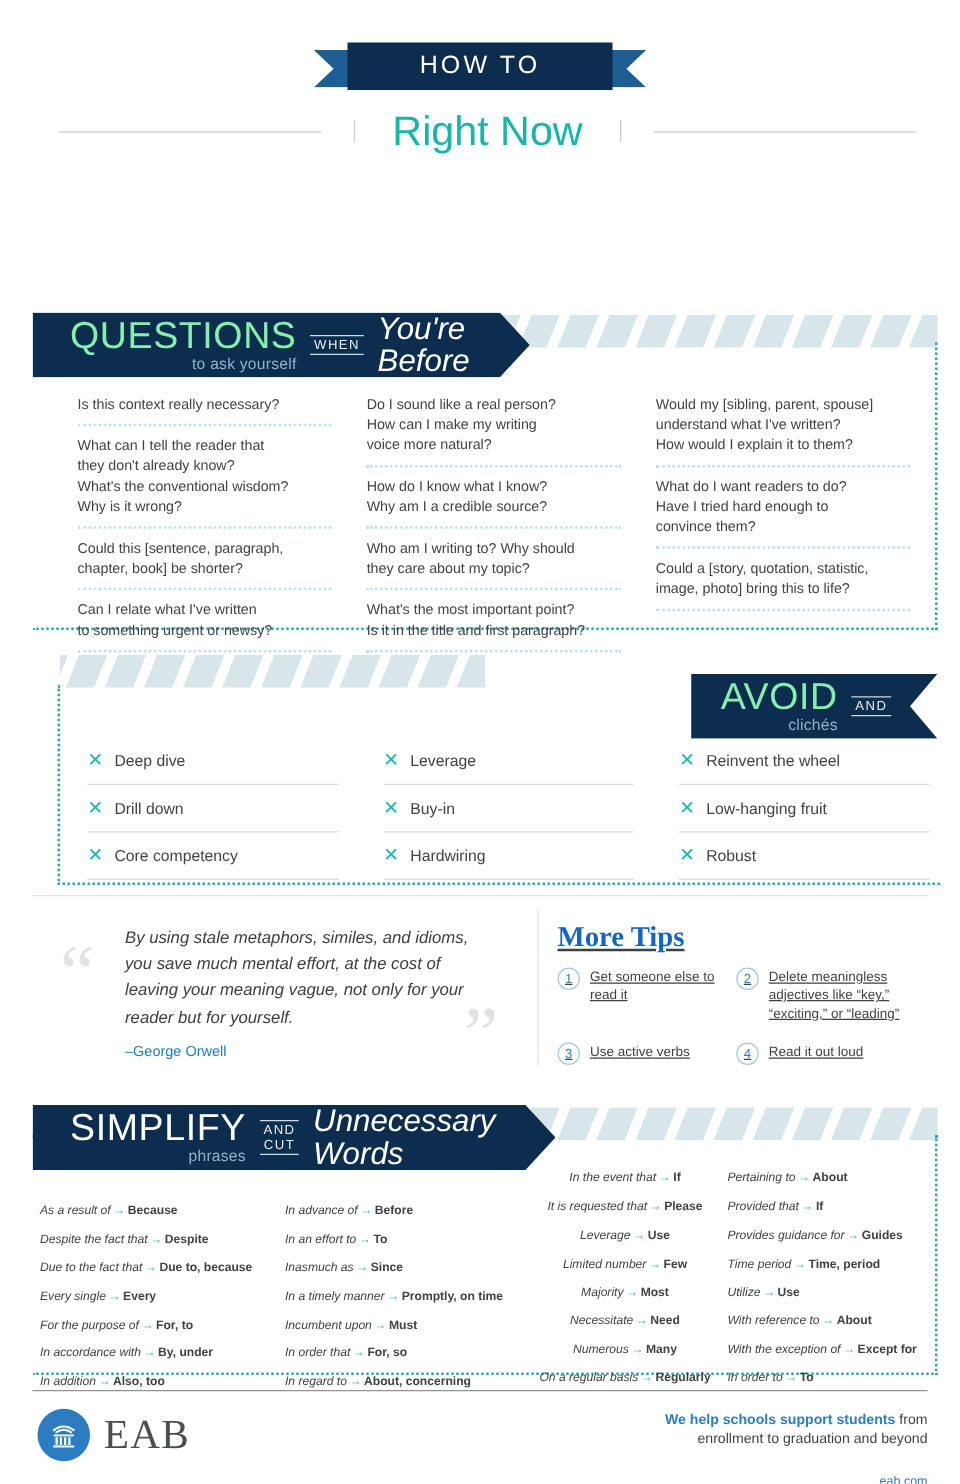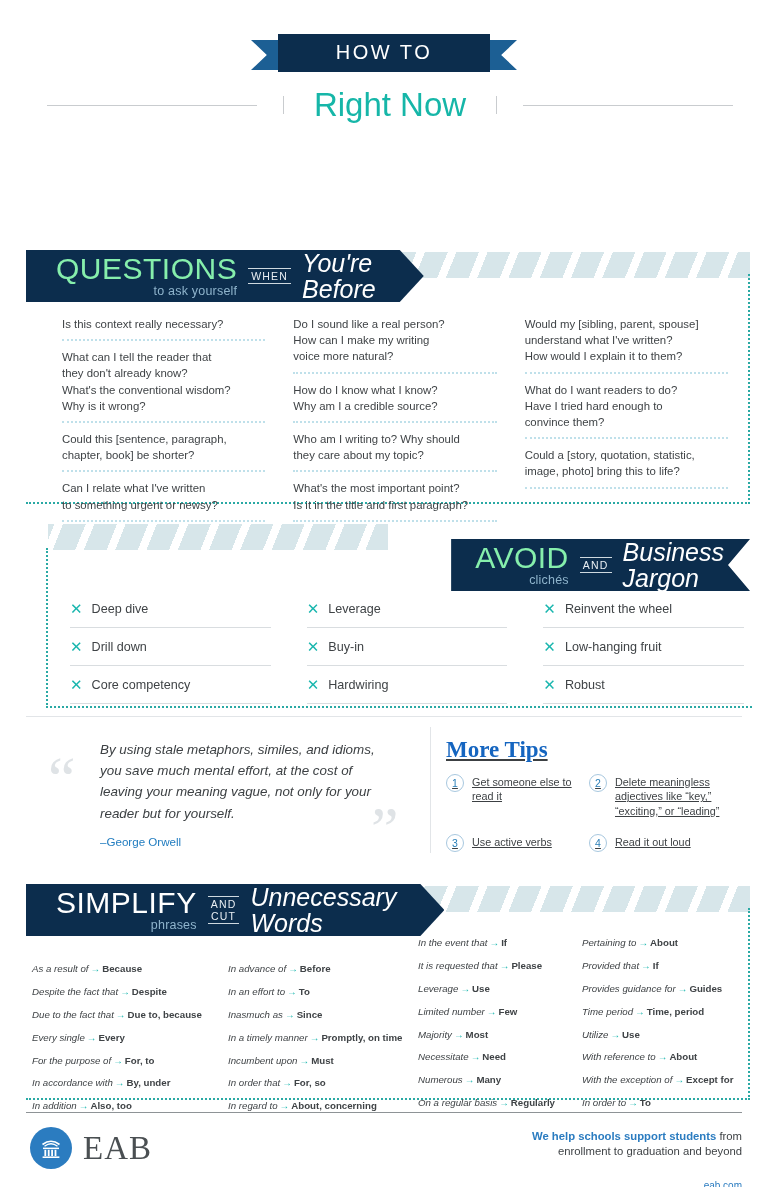--- a/index.html
+++ b/index.html
@@ -149,21 +149,21 @@
     position: absolute; left: 26px; top: 30px; width: 26px;
     border-top: 2px dotted #2aa9a4;
   }
   .simp-cols {
     position: absolute; top: 48px; left: 0; width: 768px;
     display: flex; padding: 0 12px 0 32px;
   }
   .simp-col { flex: 0 0 auto; }
   .simp-col.c1 { width: 196px; padding-top: 38px; }
   .simp-col.c2 { width: 190px; padding-top: 38px; }
-  .simp-col.c3 { width: 164px; padding-top: 12px; }
+  .simp-col.c3 { width: 164px; padding-top: 12px; text-align: center; }
   .simp-col.c4 { width: 178px; padding-top: 12px; }
   .simp-item { font-size: 9.7px; line-height: 1; color: #3f4346; margin-bottom: 13.2px; white-space: nowrap; }
   .simp-from { font-style: italic; }
   .simp-arrow { color: #19b6ae; padding: 0 2px; }
   .simp-to { font-weight: 700; }
 
   
   #footer { position: absolute; top: 1112px; left: 26px; width: 716px; height: 70px; }
   .foot-rule { width: 100%; height: 1px; background: #8e9396; }
   .foot-inner { display: flex; justify-content: space-between; align-items: flex-start; padding-top: 14px; }
@@ -287,24 +287,20 @@
   <div class="section" id="avoid">
     <div class="stripes"></div>
     <div class="dotted-frame"></div>
     <div class="banner-pos">
       <div class="banner left-point left-arrow-tail">
         <div class="bn-left">
           <div class="bn-big lightteal">AVOID</div>
           <div class="bn-sub">clichés</div>
         </div>
         <div class="bn-conj">AND</div>
-        <div class="bn-right">
-          <div>Business</div>
-          <div>Jargon</div>
-        </div>
       </div>
     </div>
     <div class="avoid-grid" id="avoid-grid">
         <div class="avoid-item">
           <span class="x-icon">✕</span>
           <span>Deep dive</span>
         </div>
         <div class="avoid-item">
           <span class="x-icon">✕</span>
           <span>Leverage</span>

